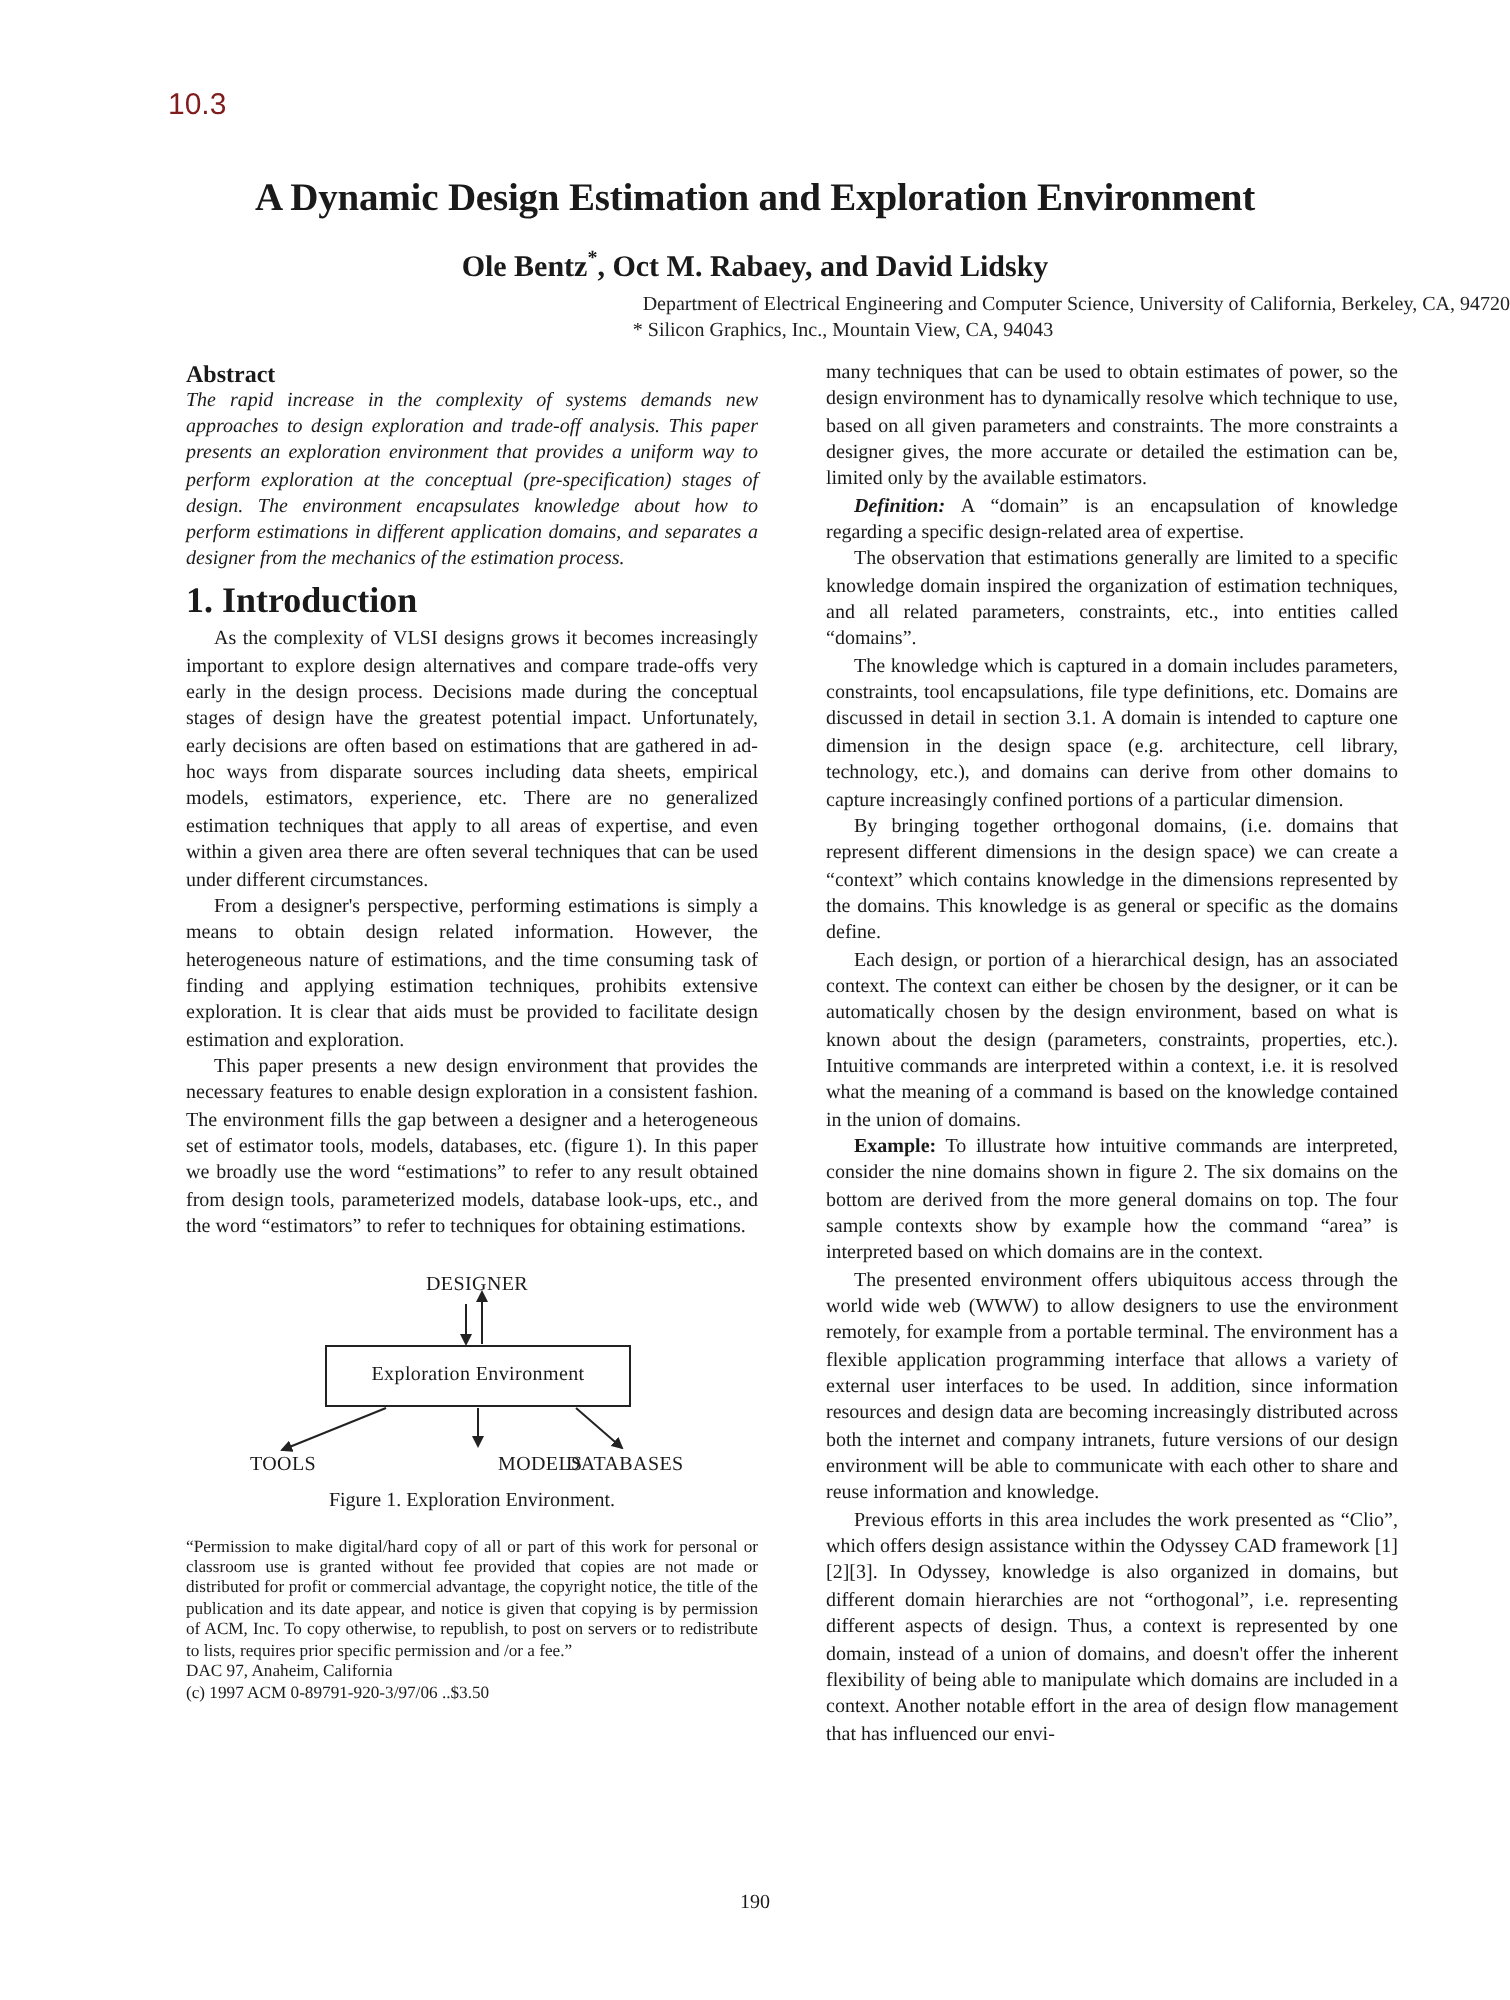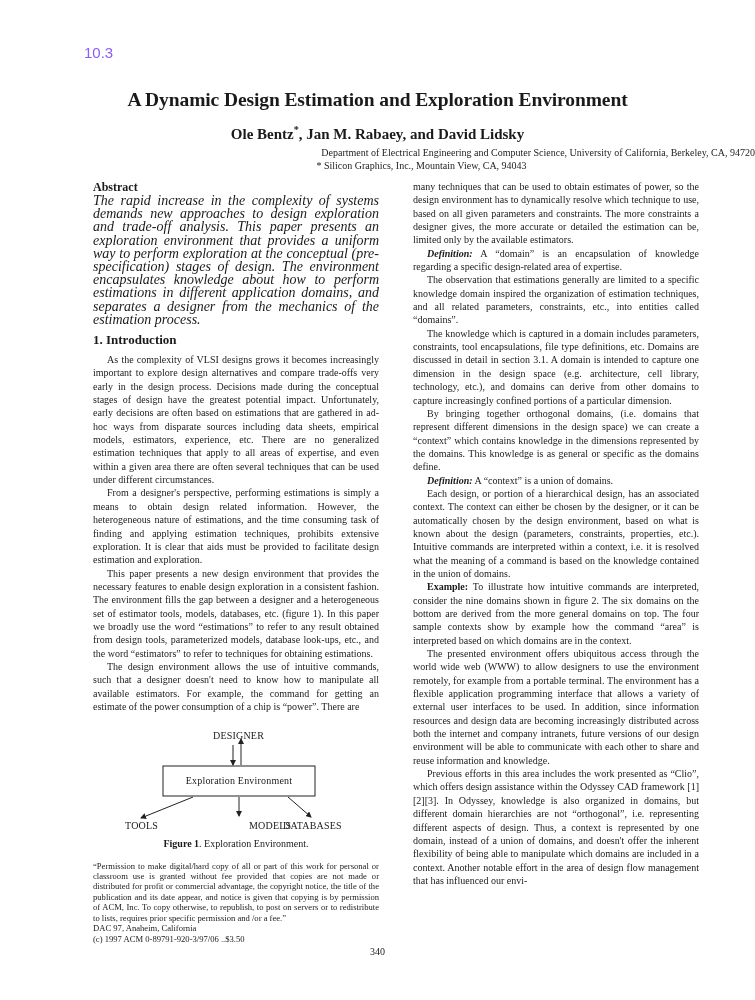--- a/index.html
+++ b/index.html
@@ -1,64 +1,63 @@
 <!DOCTYPE html>
 <html><head>
 <meta charset="utf-8">
 <style>
   html, body { margin: 0; padding: 0; background: #ffffff; }
   body { width: 755px; height: 1000px; position: relative; overflow: hidden; color: #1a1a1a; font-family: "Liberation Serif", "DejaVu Serif", serif; }
-  .session { position: absolute; left: 84px; top: 44px; font-family: "Liberation Sans", "DejaVu Sans", sans-serif; font-size: 15px; color: #8b5cf6; }
+  .session { position: absolute; left: 84px; top: 44px; font-family: "Liberation Sans", "DejaVu Sans", sans-serif; font-size: 15px; color: #7f1d1d; }
   .title { position: absolute; left: 0; width: 755px; top: 89px; text-align: center; font-size: 19.5px; font-weight: bold; letter-spacing: -0.1px; }
   .authors { position: absolute; left: 0; width: 755px; top: 124px; text-align: center; font-size: 15px; font-weight: bold; }
   .authors sup { font-size: 10px; }
   .affil { position: absolute; left: 0; width: 755px; text-align: center; font-size: 10px; color: #222; }
   .affil1 { top: 147px; text-align: right; }
   .affil2 { top: 160px; padding-left: 44px; }
   .col { position: absolute; top: 180px; width: 286px; font-size: 10px; line-height: 13.35px; text-align: justify; }
   .col-left { left: 93px; }
   .col-right { left: 413px; }
   .col p { margin: 0; text-indent: 14px; }
   .col p.noindent { text-indent: 0; }
   h2.abs { margin: 0 0 0 0; font-size: 12px; font-weight: bold; line-height: 14px; }
-  .abstract-text { font-style: italic; font-size: 14px; line-height: 13.2px; margin: 0; text-indent: 0 !important; }
-  h2.sec { margin: 6px 0 5px 0; font-size: 13px; font-weight: bold; line-height: 16px; }
+  .abstract-text { font-style: italic; font-size: 10px; line-height: 13.2px; margin: 0; text-indent: 0 !important; }
+  h2.sec { margin: 6px 0 5px 0; font-size: 18px; font-weight: bold; line-height: 16px; }
   .def { font-weight: bold; font-style: italic; }
   .ex { font-weight: bold; }
   .figure { position: relative; height: 118px; margin-top: 6px; }
   .fig-svg { position: absolute; left: 0; top: 0; }
   .fig-lbl { position: absolute; font-size: 10px; letter-spacing: 0.2px; }
   .fig-caption { text-align: center; font-size: 10px; margin-top: 0; }
-  .fig-caption b { font-weight: bold; }
+  .fig-caption b { font-weight: normal; }
   .perm { margin-top: 10px; font-size: 8.6px; line-height: 10.4px; text-align: justify; }
   .perm p { margin: 0; text-indent: 0; }
   .perm .line { text-align: left; }
   .page-num { position: absolute; left: 0; width: 755px; top: 946px; text-align: center; font-size: 10px; }
 </style>
 </head>
 <body>
 
 <div class="session">10.3</div>
 
 <div class="title">A Dynamic Design Estimation and Exploration Environment</div>
 
-<div class="authors"><span>Ole Bentz</span><sup>*</sup><span>, Jan M. Rabaey, and David Lidsky</span></div>
+<div class="authors"><span>Ole Bentz</span><sup>*</sup><span>, Oct M. Rabaey, and David Lidsky</span></div>
 
 <div class="affil affil1">Department of Electrical Engineering and Computer Science, University of California, Berkeley, CA, 94720</div>
 <div class="affil affil2">* Silicon Graphics, Inc., Mountain View, CA, 94043</div>
 
 <div class="col col-left">
   <h2 class="abs">Abstract</h2>
   <p class="abstract-text">The rapid increase in the complexity of systems demands new approaches to design exploration and trade-off analysis. This paper presents an exploration environment that provides a uniform way to perform exploration at the conceptual (pre-specification) stages of design. The environment encapsulates knowledge about how to perform estimations in different application domains, and separates a designer from the mechanics of the estimation process.</p>
 
   <h2 class="sec">1. Introduction</h2>
   <p>As the complexity of VLSI designs grows it becomes increasingly important to explore design alternatives and compare trade-offs very early in the design process. Decisions made during the conceptual stages of design have the greatest potential impact. Unfortunately, early decisions are often based on estimations that are gathered in ad-hoc ways from disparate sources including data sheets, empirical models, estimators, experience, etc. There are no generalized estimation techniques that apply to all areas of expertise, and even within a given area there are often several techniques that can be used under different circumstances.</p>
   <p>From a designer's perspective, performing estimations is simply a means to obtain design related information. However, the heterogeneous nature of estimations, and the time consuming task of finding and applying estimation techniques, prohibits extensive exploration. It is clear that aids must be provided to facilitate design estimation and exploration.</p>
   <p>This paper presents a new design environment that provides the necessary features to enable design exploration in a consistent fashion. The environment fills the gap between a designer and a heterogeneous set of estimator tools, models, databases, etc. (figure 1). In this paper we broadly use the word “estimations” to refer to any result obtained from design tools, parameterized models, database look-ups, etc., and the word “estimators” to refer to techniques for obtaining estimations.</p>
-  <p>The design environment allows the use of intuitive commands, such that a designer doesn't need to know how to manipulate all available estimators. For example, the command for getting an estimate of the power consumption of a chip is “power”. There are</p>
 
   <div class="figure">
     <svg class="fig-svg" width="286" height="118" viewBox="0 0 286 118">
       <defs>
         <marker id="arr" markerWidth="6" markerHeight="6" refX="5" refY="3" orient="auto">
           <path d="M0,0 L6,3 L0,6 z" fill="#222"></path>
         </marker>
       </defs>
 
       <line x1="140" y1="26" x2="140" y2="46" stroke="#222" stroke-width="1" marker-end="url(#arr)"></line>
@@ -84,20 +83,19 @@
     <p class="line">(c) 1997 ACM 0-89791-920-3/97/06 ..$3.50</p>
   </div>
 </div>
 
 <div class="col col-right">
   <p class="noindent">many techniques that can be used to obtain estimates of power, so the design environment has to dynamically resolve which technique to use, based on all given parameters and constraints. The more constraints a designer gives, the more accurate or detailed the estimation can be, limited only by the available estimators.</p>
   <p><span class="def">Definition:</span><span> A “domain” is an encapsulation of knowledge regarding a specific design-related area of expertise.</span></p>
   <p>The observation that estimations generally are limited to a specific knowledge domain inspired the organization of estimation techniques, and all related parameters, constraints, etc., into entities called “domains”.</p>
   <p>The knowledge which is captured in a domain includes parameters, constraints, tool encapsulations, file type definitions, etc. Domains are discussed in detail in section 3.1. A domain is intended to capture one dimension in the design space (e.g. architecture, cell library, technology, etc.), and domains can derive from other domains to capture increasingly confined portions of a particular dimension.</p>
   <p>By bringing together orthogonal domains, (i.e. domains that represent different dimensions in the design space) we can create a “context” which contains knowledge in the dimensions represented by the domains. This knowledge is as general or specific as the domains define.</p>
-  <p><span class="def">Definition:</span><span> A “context” is a union of domains.</span></p>
   <p>Each design, or portion of a hierarchical design, has an associated context. The context can either be chosen by the designer, or it can be automatically chosen by the design environment, based on what is known about the design (parameters, constraints, properties, etc.). Intuitive commands are interpreted within a context, i.e. it is resolved what the meaning of a command is based on the knowledge contained in the union of domains.</p>
   <p><span class="ex">Example:</span><span> To illustrate how intuitive commands are interpreted, consider the nine domains shown in figure 2. The six domains on the bottom are derived from the more general domains on top. The four sample contexts show by example how the command “area” is interpreted based on which domains are in the context.</span></p>
   <p>The presented environment offers ubiquitous access through the world wide web (WWW) to allow designers to use the environment remotely, for example from a portable terminal. The environment has a flexible application programming interface that allows a variety of external user interfaces to be used. In addition, since information resources and design data are becoming increasingly distributed across both the internet and company intranets, future versions of our design environment will be able to communicate with each other to share and reuse information and knowledge.</p>
   <p>Previous efforts in this area includes the work presented as “Clio”, which offers design assistance within the Odyssey CAD framework [1][2][3]. In Odyssey, knowledge is also organized in domains, but different domain hierarchies are not “orthogonal”, i.e. representing different aspects of design. Thus, a context is represented by one domain, instead of a union of domains, and doesn't offer the inherent flexibility of being able to manipulate which domains are included in a context. Another notable effort in the area of design flow management that has influenced our envi-</p>
 </div>
 
-<div class="page-num">340</div>
+<div class="page-num">190</div>
 
 </body></html>

